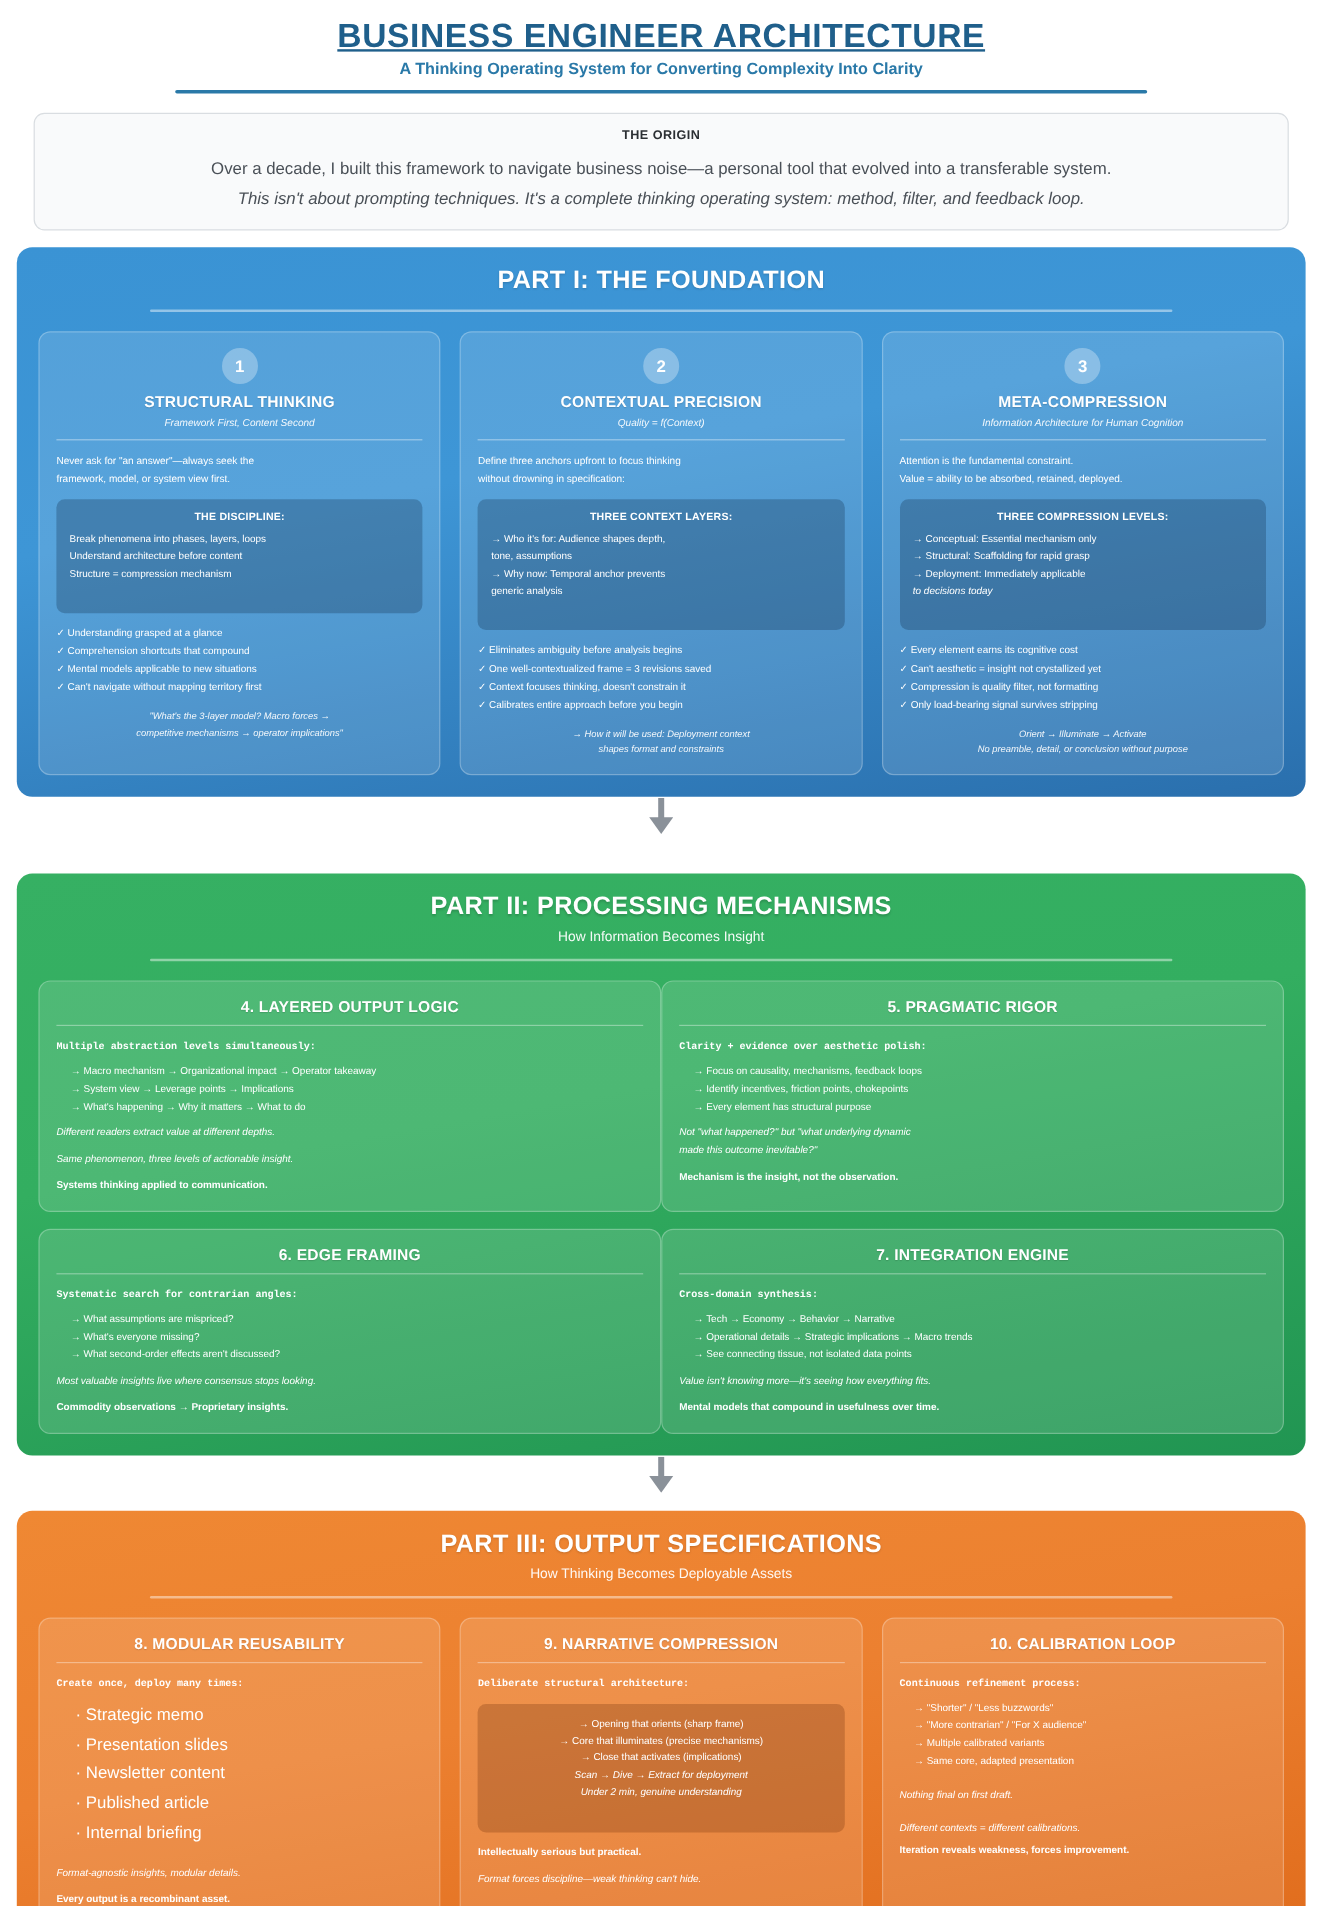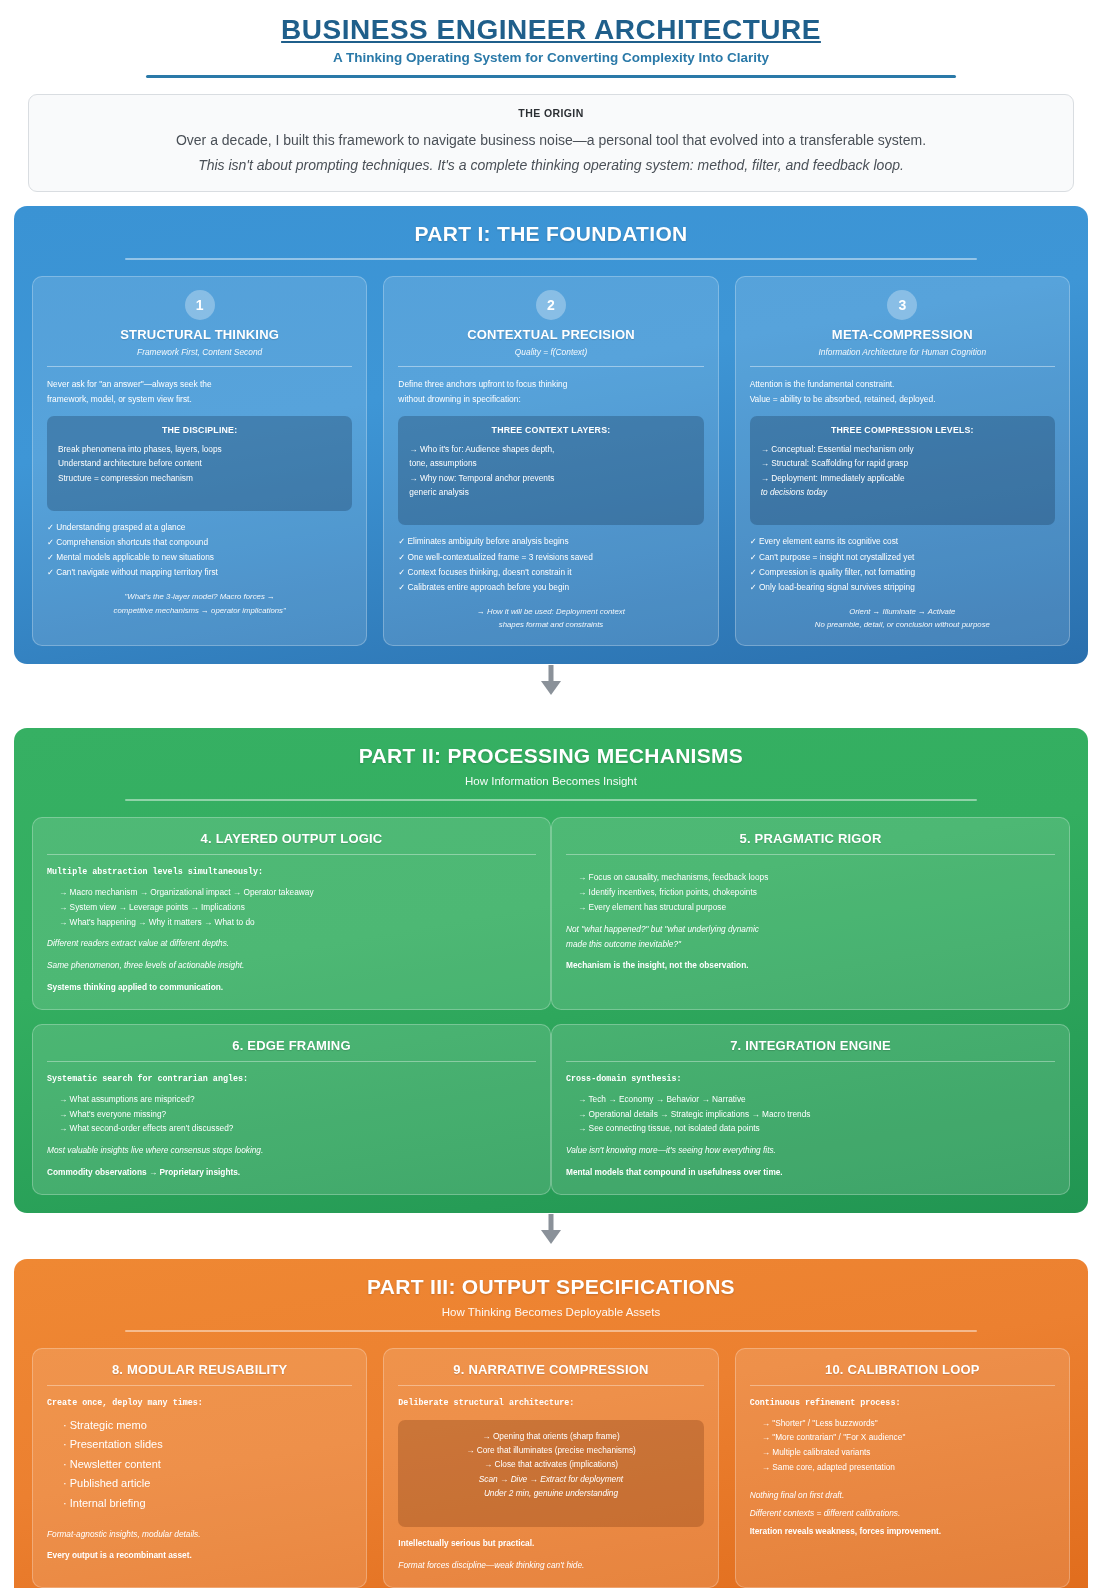--- a/index.html
+++ b/index.html
@@ -164,21 +164,21 @@
   .card-foot {
     margin-top: 10px;
     text-align: center;
     font-size: 7.8px;
     font-style: italic;
     line-height: 1.7;
     color: rgba(255,255,255,.93);
   }
 
   .arrow-line { font-size: 8.3px; line-height: 1.78; padding-left: 12px; }
-  .bullet-line { font-size: 11px; line-height: 1.78; padding-left: 16px; }
+  .bullet-line { font-size: 14px; line-height: 1.78; padding-left: 16px; }
   .note { font-size: 8.3px; font-style: italic; line-height: 1.8; margin-top: 7px; }
   .note.strong { font-style: normal; font-weight: bold; }
   .spacer-sm { height: 5px; }
 </style>
 </head>
 <body>
 
 <div class="page">
 
   <div class="masthead">
@@ -264,21 +264,21 @@
           <div class="lead">Value = ability to be absorbed, retained, deployed.</div>
           <div class="inner-box">
             <div class="inner-title">THREE COMPRESSION LEVELS:</div>
             <div class="inner-line">→ Conceptual: Essential mechanism only</div>
             <div class="inner-line">→ Structural: Scaffolding for rapid grasp</div>
             <div class="inner-line">→ Deployment: Immediately applicable</div>
             <div class="inner-line ital">to decisions today</div>
           </div>
           <div class="checks">
             <div class="check-line">✓ Every element earns its cognitive cost</div>
-            <div class="check-line">✓ Can't purpose = insight not crystallized yet</div>
+            <div class="check-line">✓ Can't aesthetic = insight not crystallized yet</div>
             <div class="check-line">✓ Compression is quality filter, not formatting</div>
             <div class="check-line">✓ Only load-bearing signal survives stripping</div>
           </div>
           <div class="card-foot">
             <div>Orient → Illuminate → Activate</div>
             <div>No preamble, detail, or conclusion without purpose</div>
           </div>
         </div>
       </div>
 
@@ -311,20 +311,21 @@
           <div class="note">Different readers extract value at different depths.</div>
           <div class="note">Same phenomenon, three levels of actionable insight.</div>
           <div class="note strong">Systems thinking applied to communication.</div>
         </div>
       </div>
 
       <div class="col">
         <div class="card">
           <div class="card-title">5. PRAGMATIC RIGOR</div>
           <div class="card-title-rule"></div>
+          <div class="lead bold">Clarity + evidence over aesthetic polish:</div>
           <div class="spacer-sm"></div>
           <div class="arrow-line">→ Focus on causality, mechanisms, feedback loops</div>
           <div class="arrow-line">→ Identify incentives, friction points, chokepoints</div>
           <div class="arrow-line">→ Every element has structural purpose</div>
           <div class="note">Not "what happened?" but "what underlying dynamic</div>
           <div class="note" style="margin-top:0">made this outcome inevitable?"</div>
           <div class="note strong">Mechanism is the insight, not the observation.</div>
         </div>
       </div>
     </div>
@@ -412,21 +413,21 @@
         <div class="card">
           <div class="card-title">10. CALIBRATION LOOP</div>
           <div class="card-title-rule"></div>
           <div class="lead bold">Continuous refinement process:</div>
           <div class="spacer-sm"></div>
           <div class="arrow-line">→ "Shorter" / "Less buzzwords"</div>
           <div class="arrow-line">→ "More contrarian" / "For X audience"</div>
           <div class="arrow-line">→ Multiple calibrated variants</div>
           <div class="arrow-line">→ Same core, adapted presentation</div>
           <div class="note" style="margin-top:13px">Nothing final on first draft.</div>
-          <div class="note" style="margin-top:3px">Different contexts = different calibrations.</div>
+          <div class="note" style="margin-top:13px">Different contexts = different calibrations.</div>
           <div class="note strong" style="margin-top:3px">Iteration reveals weakness, forces improvement.</div>
         </div>
       </div>
     </div>
   </div>
 
   <div class="connector">
     <svg width="26" height="30" viewBox="0 0 26 30">
       <rect x="10.5" y="0" width="5" height="18" fill="#8a9199"></rect>
       <polygon points="3,16 23,16 13,30" fill="#8a9199"></polygon>

